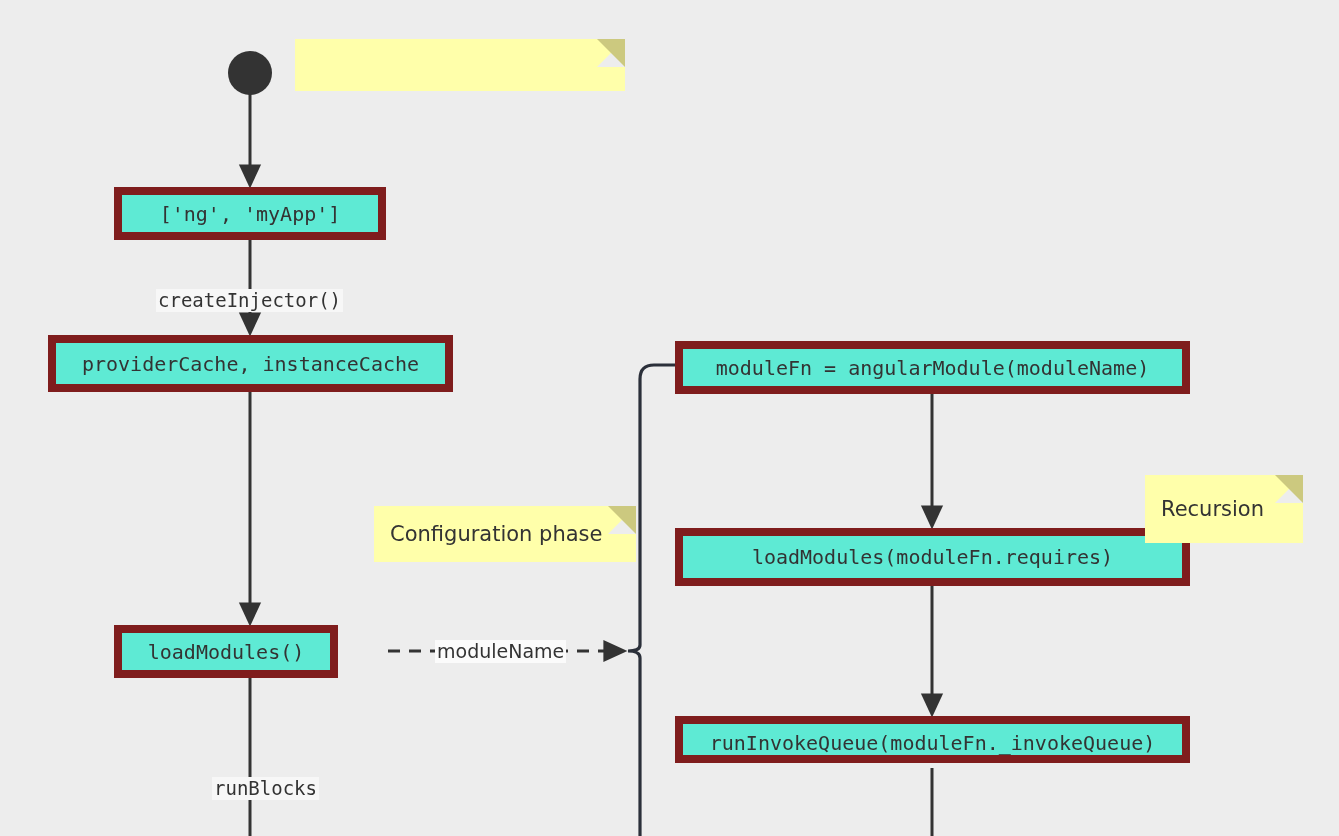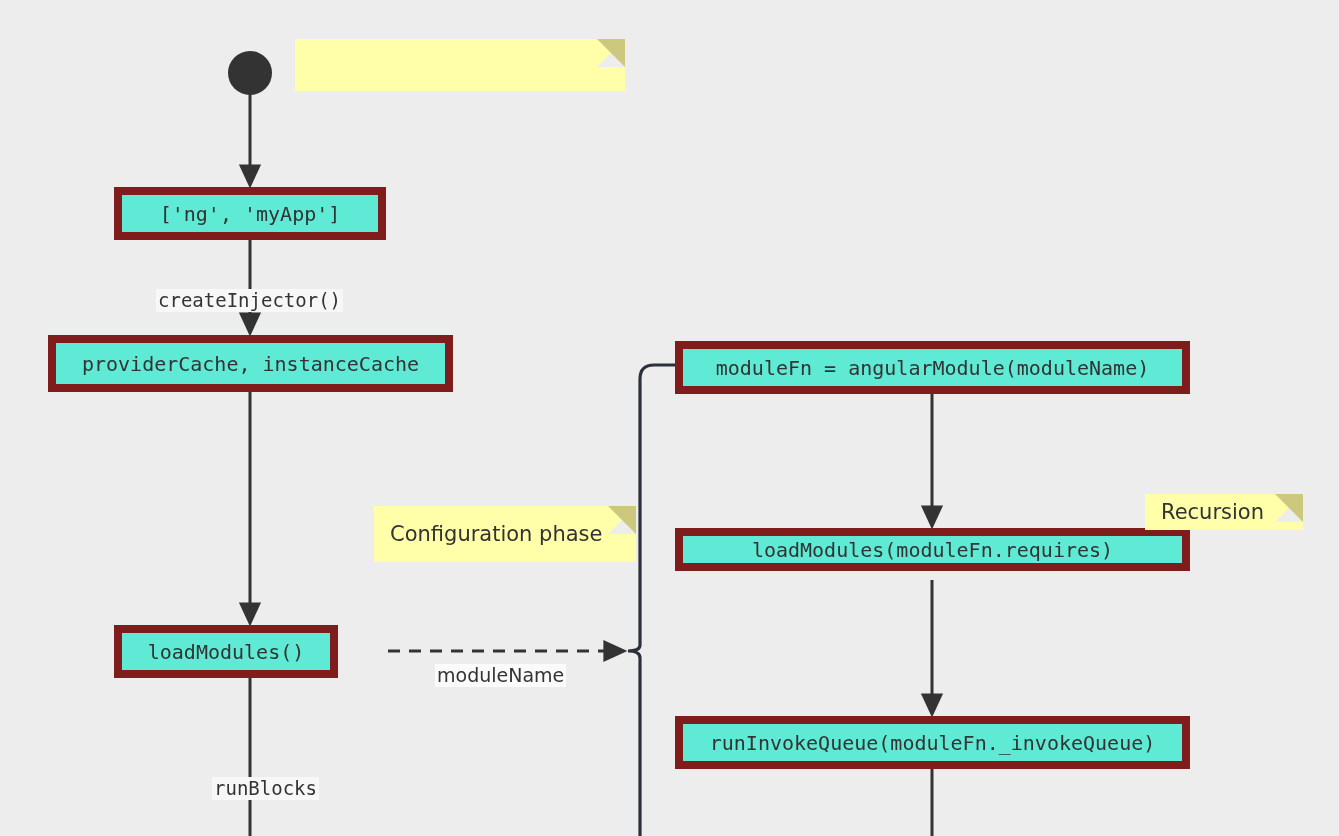--- a/index.html
+++ b/index.html
@@ -154,44 +154,44 @@
   </div>
 
   <div class="node" style="left:114px; top:625px; width:224px; height:53px;">
     <span>loadModules()</span>
   </div>
 
   <div class="node" style="left:675px; top:341px; width:515px; height:53px;text-align:right;">
     <span>moduleFn = angularModule(moduleName)</span>
   </div>
 
-  <div class="node" style="left:675px; top:528px; width:515px; height:43px;">
+  <div class="node" style="left:675px; top:528px; width:515px; height:58px;">
     <span>loadModules(moduleFn.requires)</span>
   </div>
 
-  <div class="node" style="left:675px; top:716px; width:515px; height:53px;">
+  <div class="node" style="left:675px; top:716px; width:515px; height:47px;align-items:flex-end;">
     <span>runInvokeQueue(moduleFn._invokeQueue)</span>
   </div>
 
   <div class="note mono" style="left:295px; top:39px; width:330px; height:52px;">
     <span class="fold-cut"></span>
     <span class="fold"></span>
   </div>
 
   <div class="note sans" style="left:374px; top:506px; width:262px; height:56px;">
     <span>Configuration phase</span>
     <span class="fold-cut"></span>
     <span class="fold"></span>
   </div>
 
-  <div class="note sans" style="left:1145px; top:494px; width:158px; height:36px;">
+  <div class="note sans" style="left:1145px; top:475px; width:158px; height:68px;">
     <span>Recursion</span>
     <span class="fold-cut"></span>
     <span class="fold"></span>
   </div>
 
   <div class="edge-label mono" style="left:156px; top:275px;margin-top:14px;">createInjector()</div>
 
-  <div class="edge-label sans" style="left:435px; top:640px;margin-top:24px;">moduleName</div>
+  <div class="edge-label sans" style="left:435px; top:640px;">moduleName</div>
 
   <div class="edge-label mono" style="left:212px; top:777px;">runBlocks</div>
 
 </div>
 
 </body></html>

